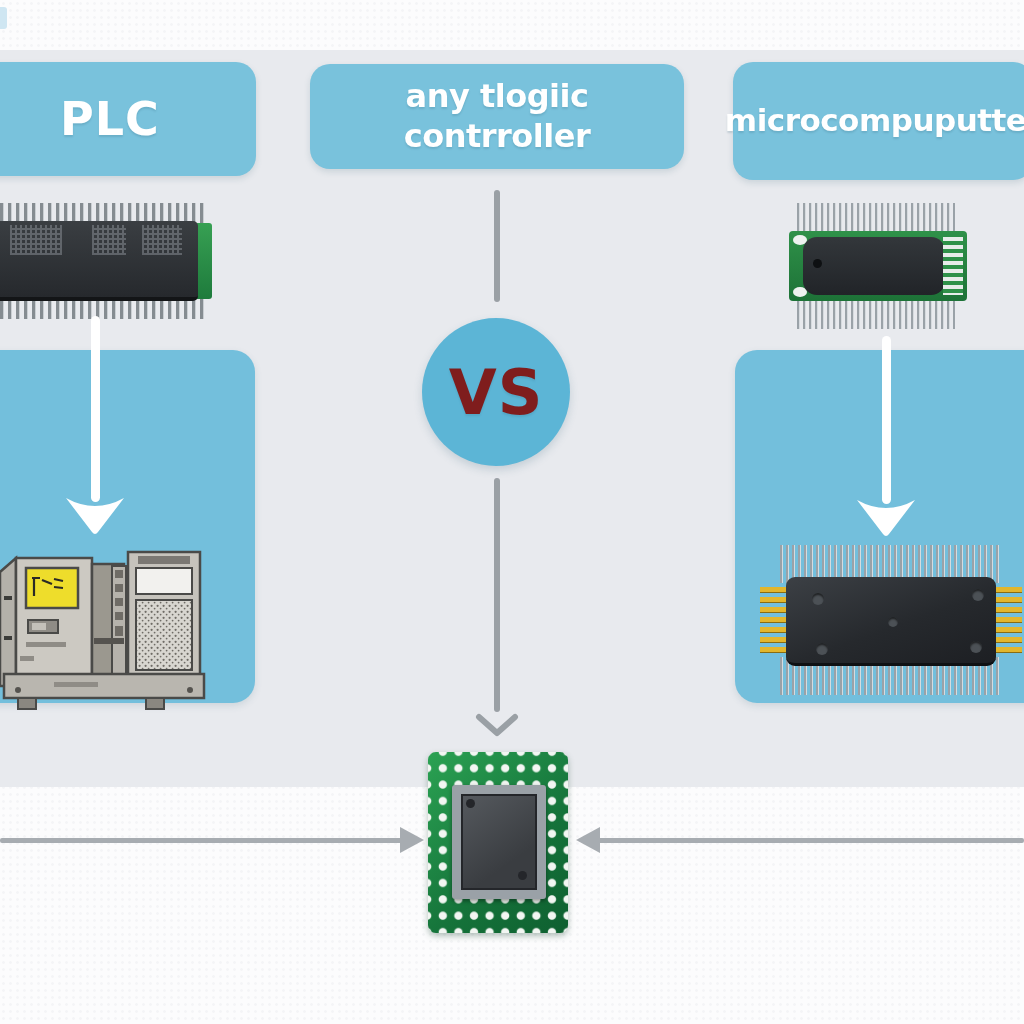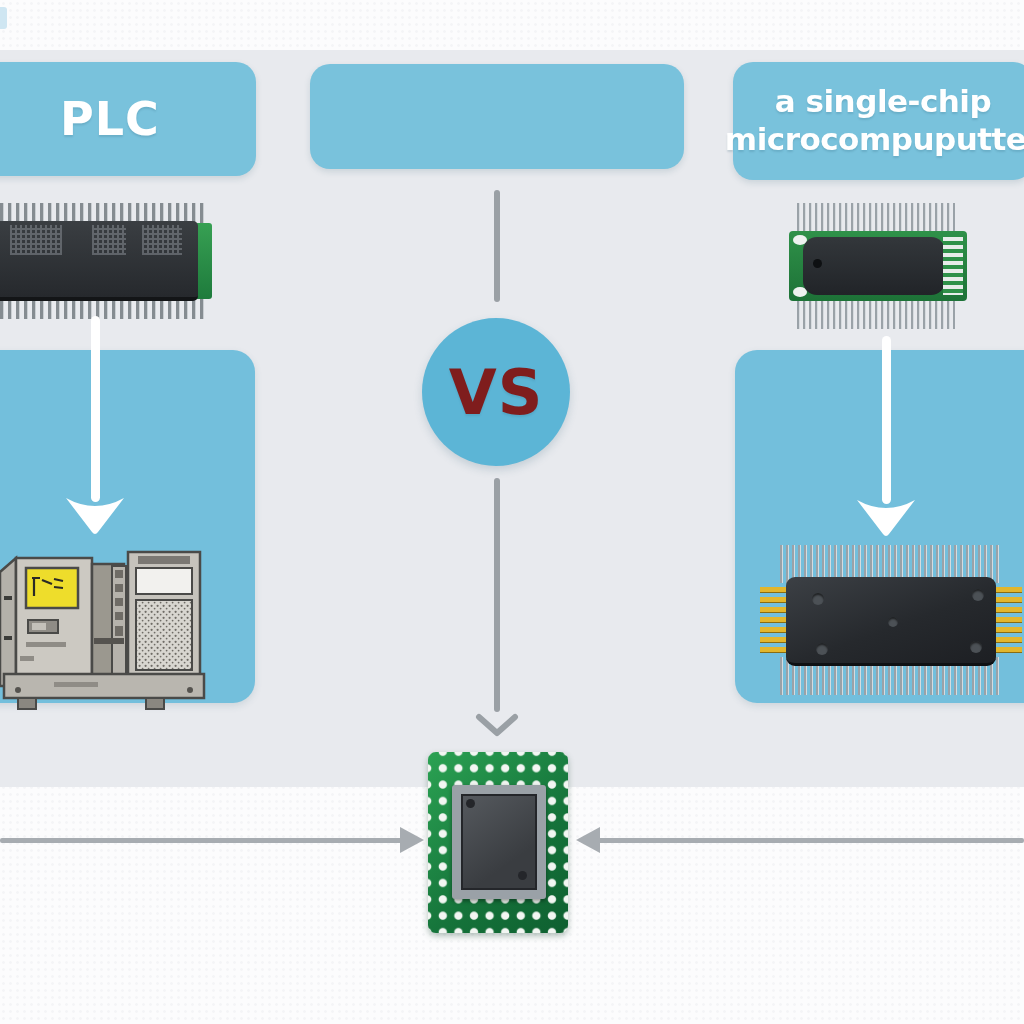--- a/index.html
+++ b/index.html
@@ -136,23 +136,23 @@
 <body>
 
 <div class="texture"></div>
 <div class="band"></div>
 <div class="corner-artifact"></div>
 
 <div class="hdr hdr-left">
   <span>PLC</span>
 </div>
 <div class="hdr hdr-mid">
+  <span>any tlogiic contrroller</span>
 </div>
 <div class="hdr hdr-right">
-  <span>a single-chip</span>
   <span>microcompuputter</span>
 </div>
 
 <div class="vline vline-top"></div>
 <div class="vs-circle">
   <span>VS</span>
 </div>
 <div class="vline vline-mid"></div>
 <svg class="chevron" width="44" height="28">
   <path d="M4 4 L22 20 L40 4" fill="none" stroke="#9aa0a5" stroke-width="6" stroke-linecap="round" stroke-linejoin="round"></path>

